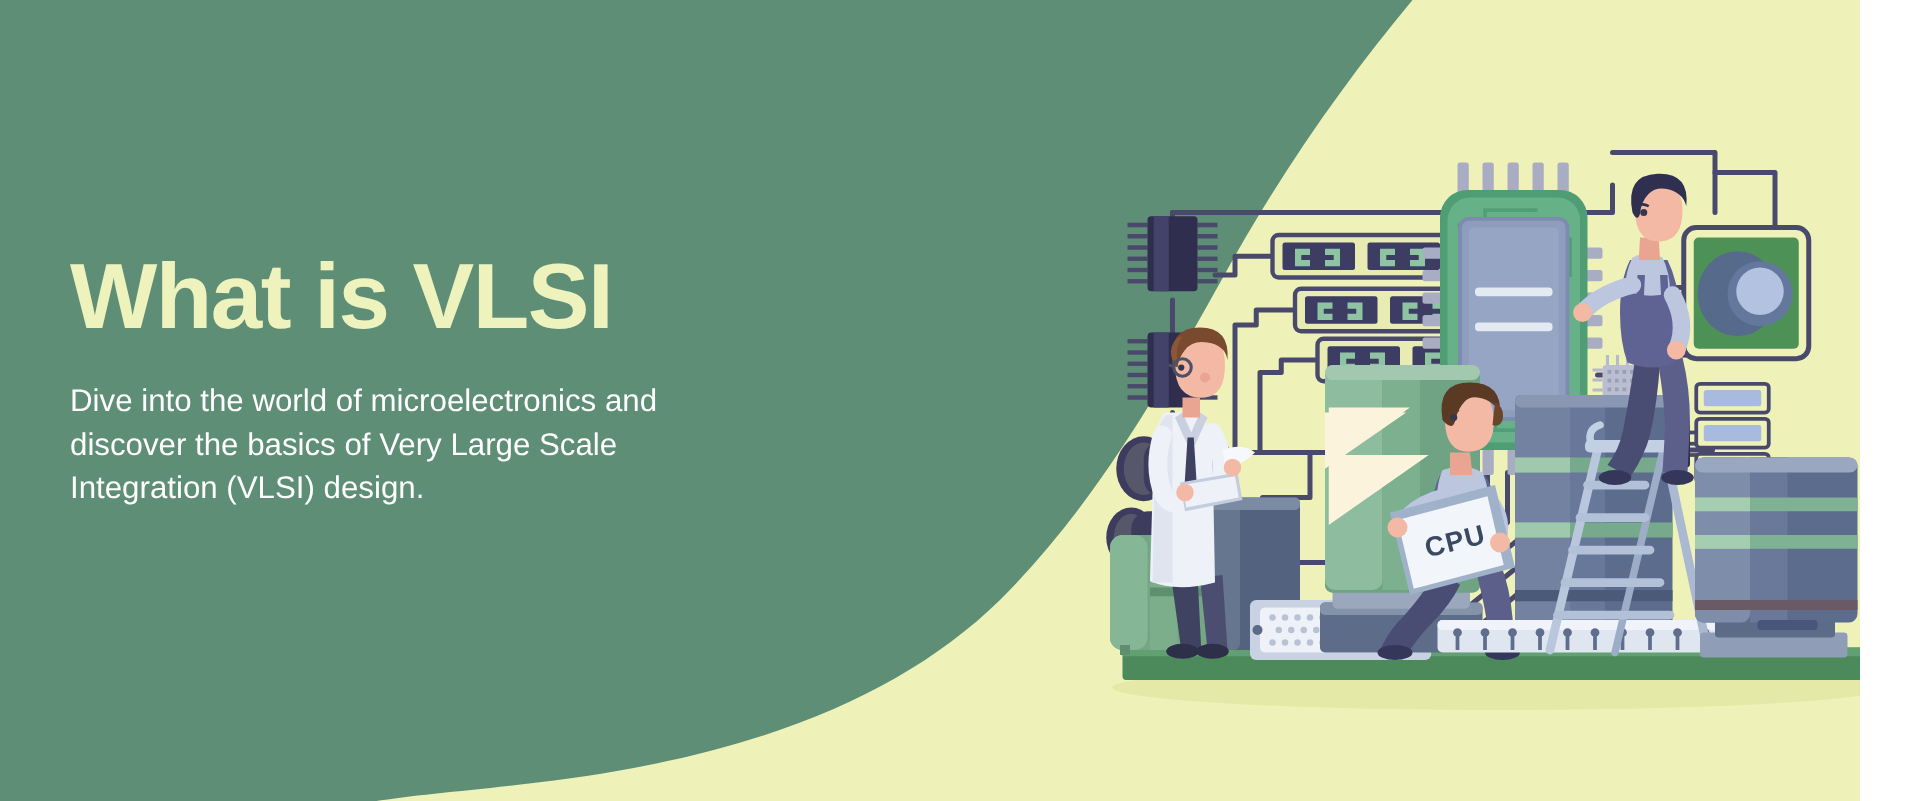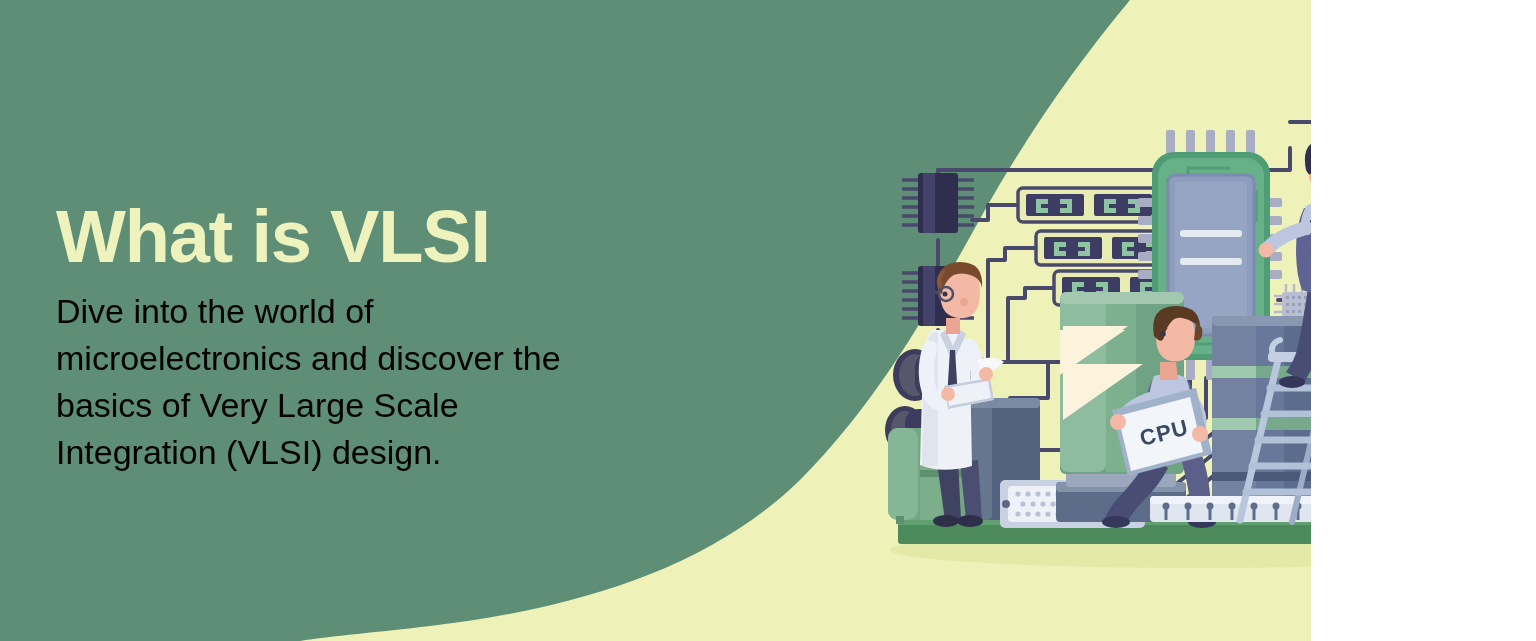--- a/index.html
+++ b/index.html
@@ -5,21 +5,21 @@
 <style>
   * { box-sizing: border-box; margin: 0; padding: 0; }
   html, body {
     width: 1536px;
     height: 641px;
     overflow: hidden;
     font-family: "Liberation Sans", sans-serif;
   }
   #banner {
     position: relative;
-    width: 1311px;
+    width: 1488px;
     height: 641px;
     background: #5e8e75;
     overflow: hidden;
   }
   #bg-svg {
     position: absolute;
     inset: 0;
     width: 1536px;
     height: 641px;
     display: block;
@@ -33,24 +33,24 @@
   }
   #page-title {
     font-size: 74px;
     font-weight: 700;
     letter-spacing: -1.2px;
     line-height: 1.0;
     color: #eef2bc;
     white-space: nowrap;
   }
   #page-subtitle {
-    margin-top: 14px;
-    font-size: 34px;
+    margin-top: 30px;
+    font-size: 25px;
     line-height: 1.38;
-    color: #000000;
+    color: #ffffff;
     font-weight: 400;
     max-width: 560px;
   }
   #illustration {
     position: absolute;
     left: 860px;
     top: 30px;
     width: 676px;
     height: 580px;
     z-index: 4;

